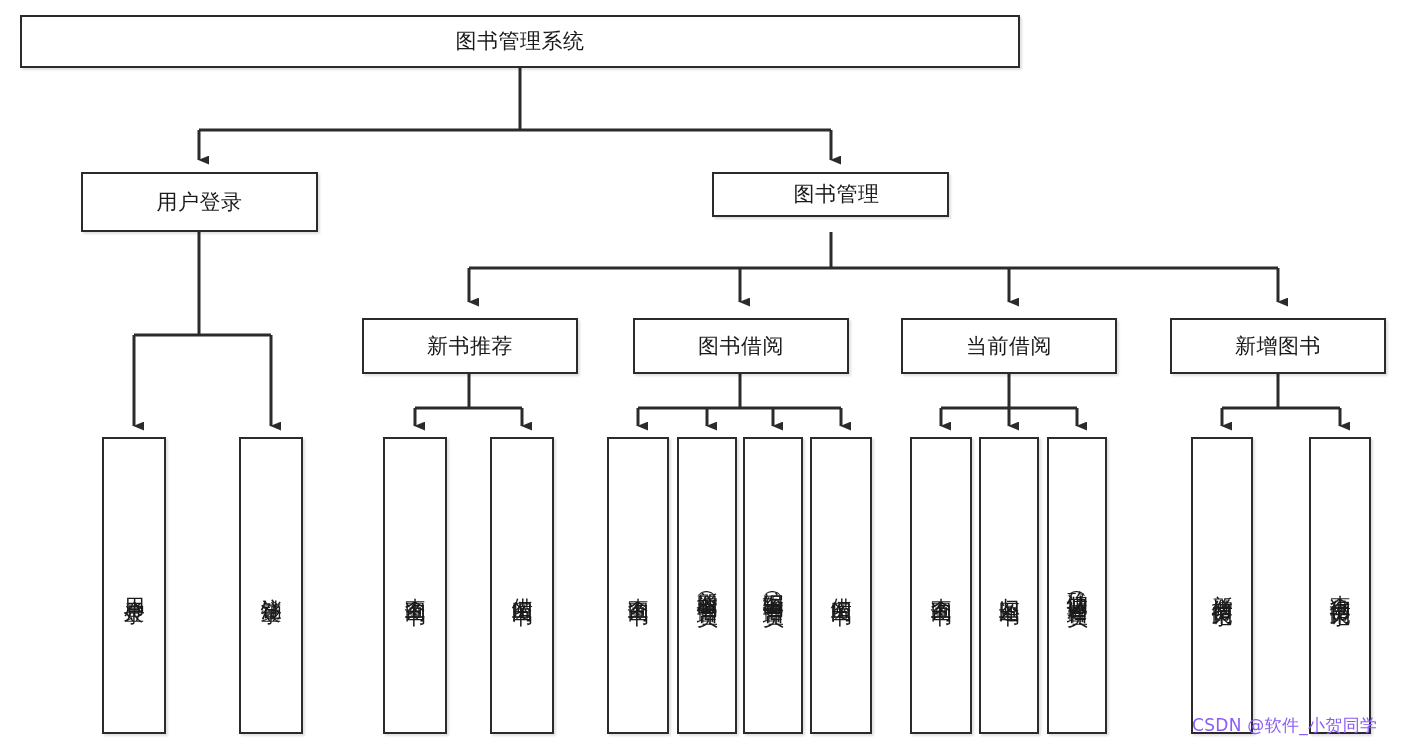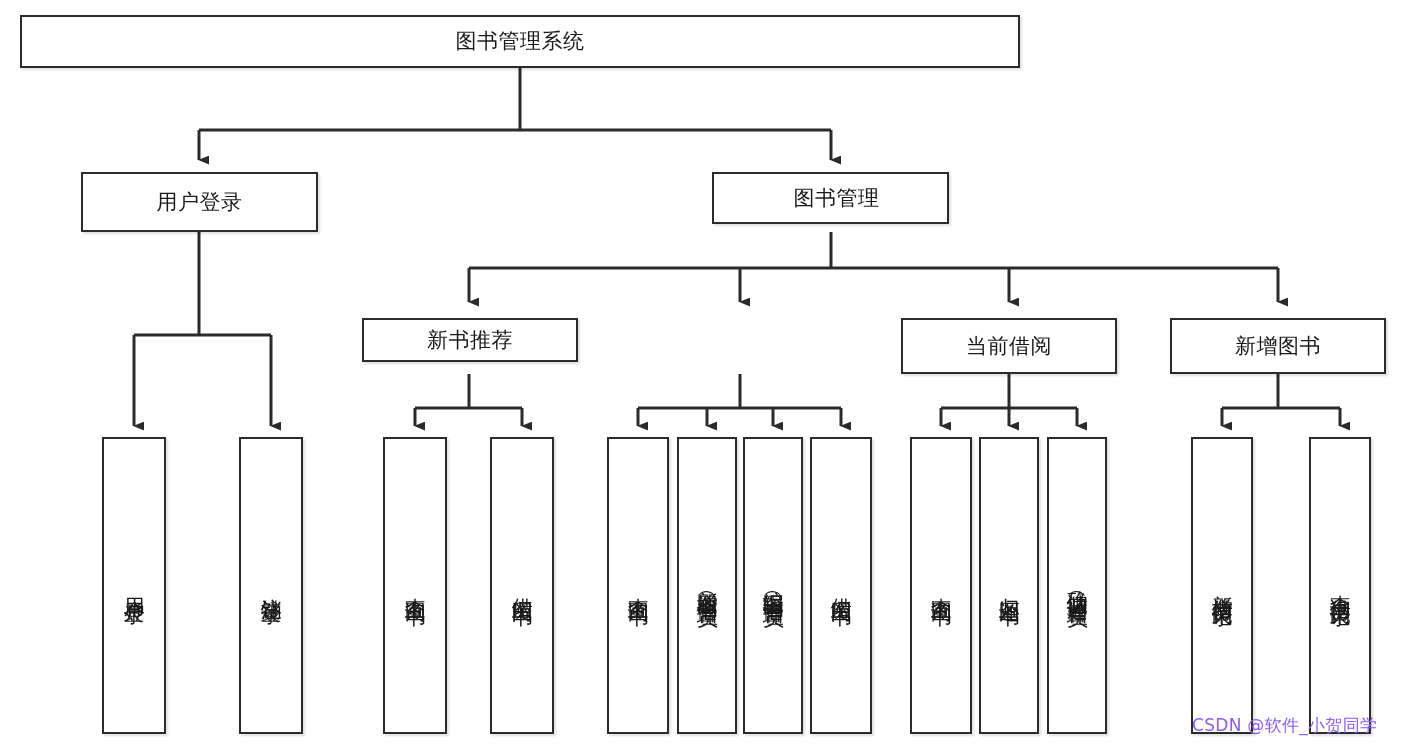--- a/index.html
+++ b/index.html
@@ -129,26 +129,29 @@
     </g>
   </svg>
 
   <div class="node-box horizontal" style="left:20px; top:15px; width:1000px; height:53px;">
     <span class="node-label">图书管理系统</span>
   </div>
 
   <div class="node-box horizontal" style="left:81px; top:172px; width:237px; height:60px;">
     <span class="node-label">用户登录</span>
   </div>
-  <div class="node-box horizontal" style="left:712px; top:172px; width:237px; height:52px;padding-left:12px;">
+  <div class="node-box horizontal" style="left:712px; top:172px; width:237px; height:45px;padding-left:12px;">
     <span class="node-label">图书管理</span>
   </div>
 
-  <div class="node-box horizontal" style="left:362px; top:318px; width:216px; height:44px;">
+  <div class="node-box horizontal" style="left:362px; top:318px; width:216px; height:56px;">
     <span class="node-label">新书推荐</span>
+  </div>
+  <div class="node-box horizontal" style="left:633px; top:318px; width:216px; height:56px;">
+    <span class="node-label">图书借阅</span>
   </div>
   <div class="node-box horizontal" style="left:901px; top:318px; width:216px; height:56px;">
     <span class="node-label">当前借阅</span>
   </div>
   <div class="node-box horizontal" style="left:1170px; top:318px; width:216px; height:56px;">
     <span class="node-label">新增图书</span>
   </div>
 
   <div class="node-box vertical" style="left:102px; top:437px; width:64px; height:297px;">
     <span class="node-label">用户登录</span>

